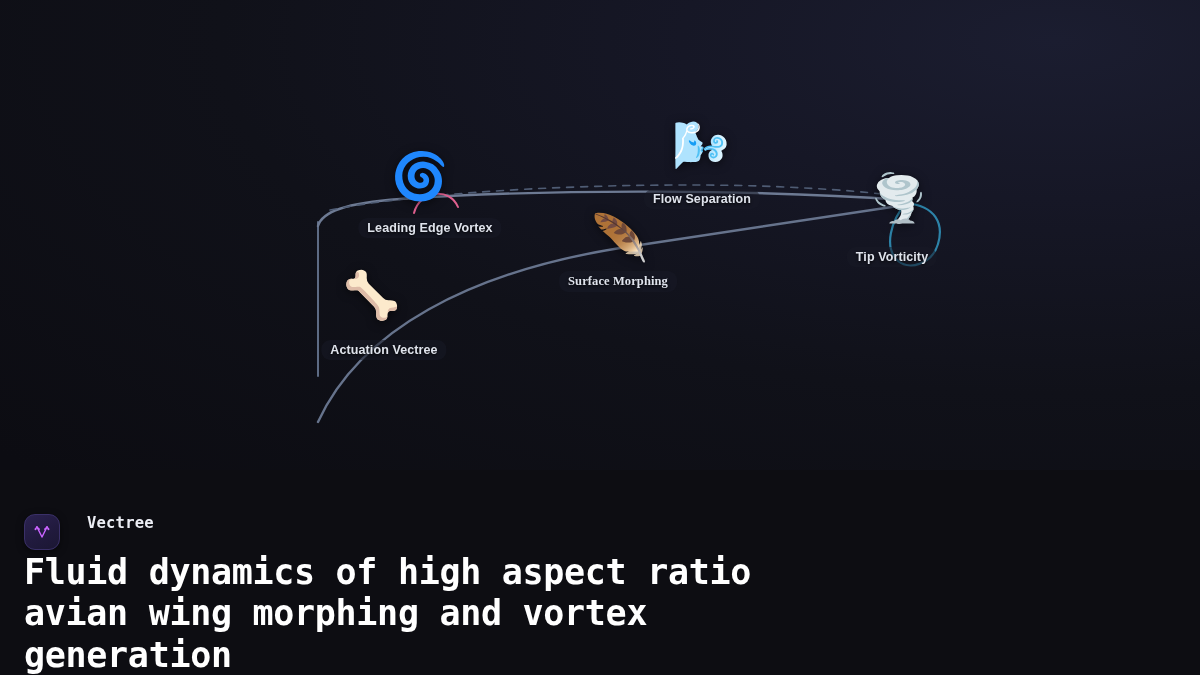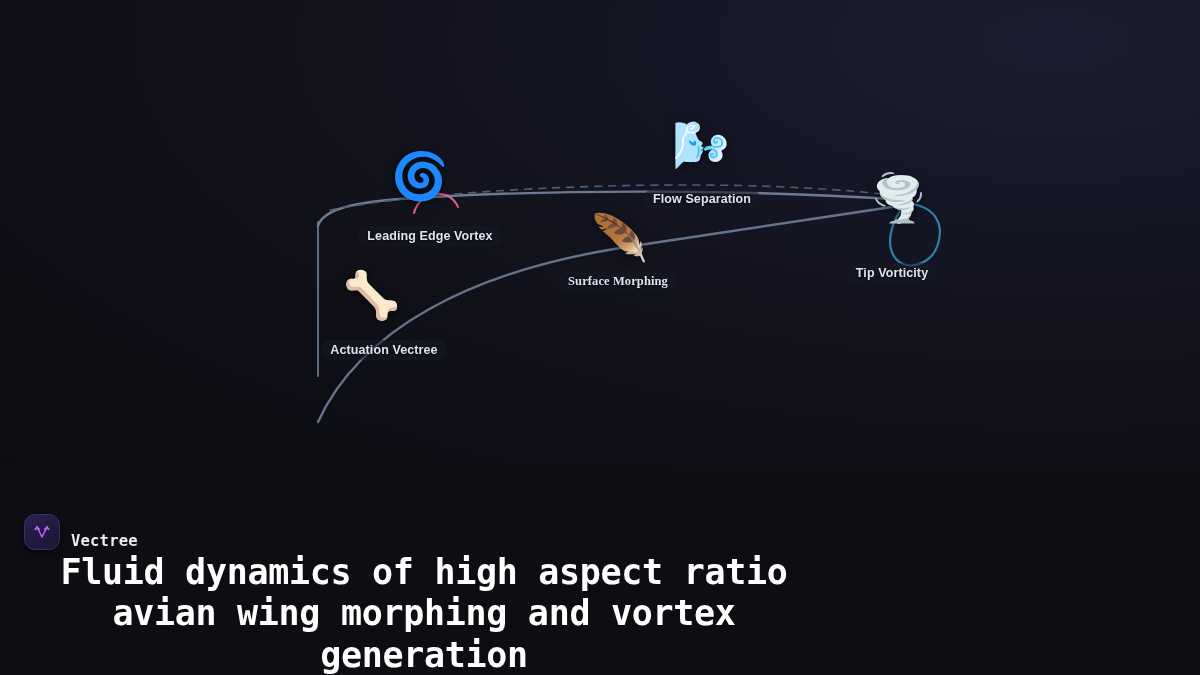--- a/index.html
+++ b/index.html
@@ -69,22 +69,22 @@
     top: 470px;
     width: 1200px;
     height: 205px;
     background: #0d0d12;
   }
   #brand-row {
     position: absolute;
     left: 24px;
     top: 44px;
     display: flex;
-    align-items: flex-end;
-    gap: 11px;
+    align-items: flex-start;
+    gap: 27px;
   }
   #brand-badge {
     width: 34px;
     height: 34px;
     border-radius: 11px;
     background: linear-gradient(150deg, #2b2250 0%, #211a3e 55%, #1b1733 100%);
     border: 1px solid #3a3068;
     display: flex;
     align-items: center;
     justify-content: center;
@@ -102,21 +102,20 @@
     left: 24px;
     top: 82px;
     width: 800px;
     font-family: "DejaVu Sans Mono", "Liberation Mono", monospace;
     font-size: 35px;
     font-weight: bold;
     line-height: 1.18;
     color: #ffffff;
     letter-spacing: -0.3px;
     margin: 0;
-    text-align: center;
   }
   #permalink {
     position: absolute;
     right: 24px;
     bottom: 26px;
     font-family: "DejaVu Sans Mono", "Liberation Mono", monospace;
     font-size: 13px;
     color: #6a6d7c;
     letter-spacing: 0.1px;
   }
@@ -152,23 +151,23 @@
     <div class="node" style="left:899px; top:198px;">
       <span class="node-emoji">🌪️</span>
     </div>
     <div class="node" style="left:620px; top:238px;">
       <span class="node-emoji">🪶</span>
     </div>
     <div class="node" style="left:372px; top:295px;">
       <span class="node-emoji">🦴</span>
     </div>
 
-    <div class="node-label" style="left:430px; top:218px;margin-top:8px;">Leading Edge Vortex</div>
+    <div class="node-label" style="left:430px; top:218px;">Leading Edge Vortex</div>
     <div class="node-label" style="left:702px; top:189px;text-align:right;">Flow Separation</div>
-    <div class="node-label" style="left:892px; top:247px;margin-top:16px;">Tip Vorticity</div>
+    <div class="node-label" style="left:892px; top:247px;">Tip Vorticity</div>
     <div class="node-label" style="left:618px; top:271px;font-family:Liberation Serif, serif;">Surface Morphing</div>
     <div class="node-label" style="left:384px; top:340px;">Actuation Vectree</div>
   </div>
 
   <div id="footer">
 
     <div id="brand-row">
       <div id="brand-badge">
         <svg width="20" height="20" viewBox="0 0 24 24">
           <g fill="none" stroke="#c964ff" stroke-width="1.7" stroke-linecap="round" stroke-linejoin="round">

